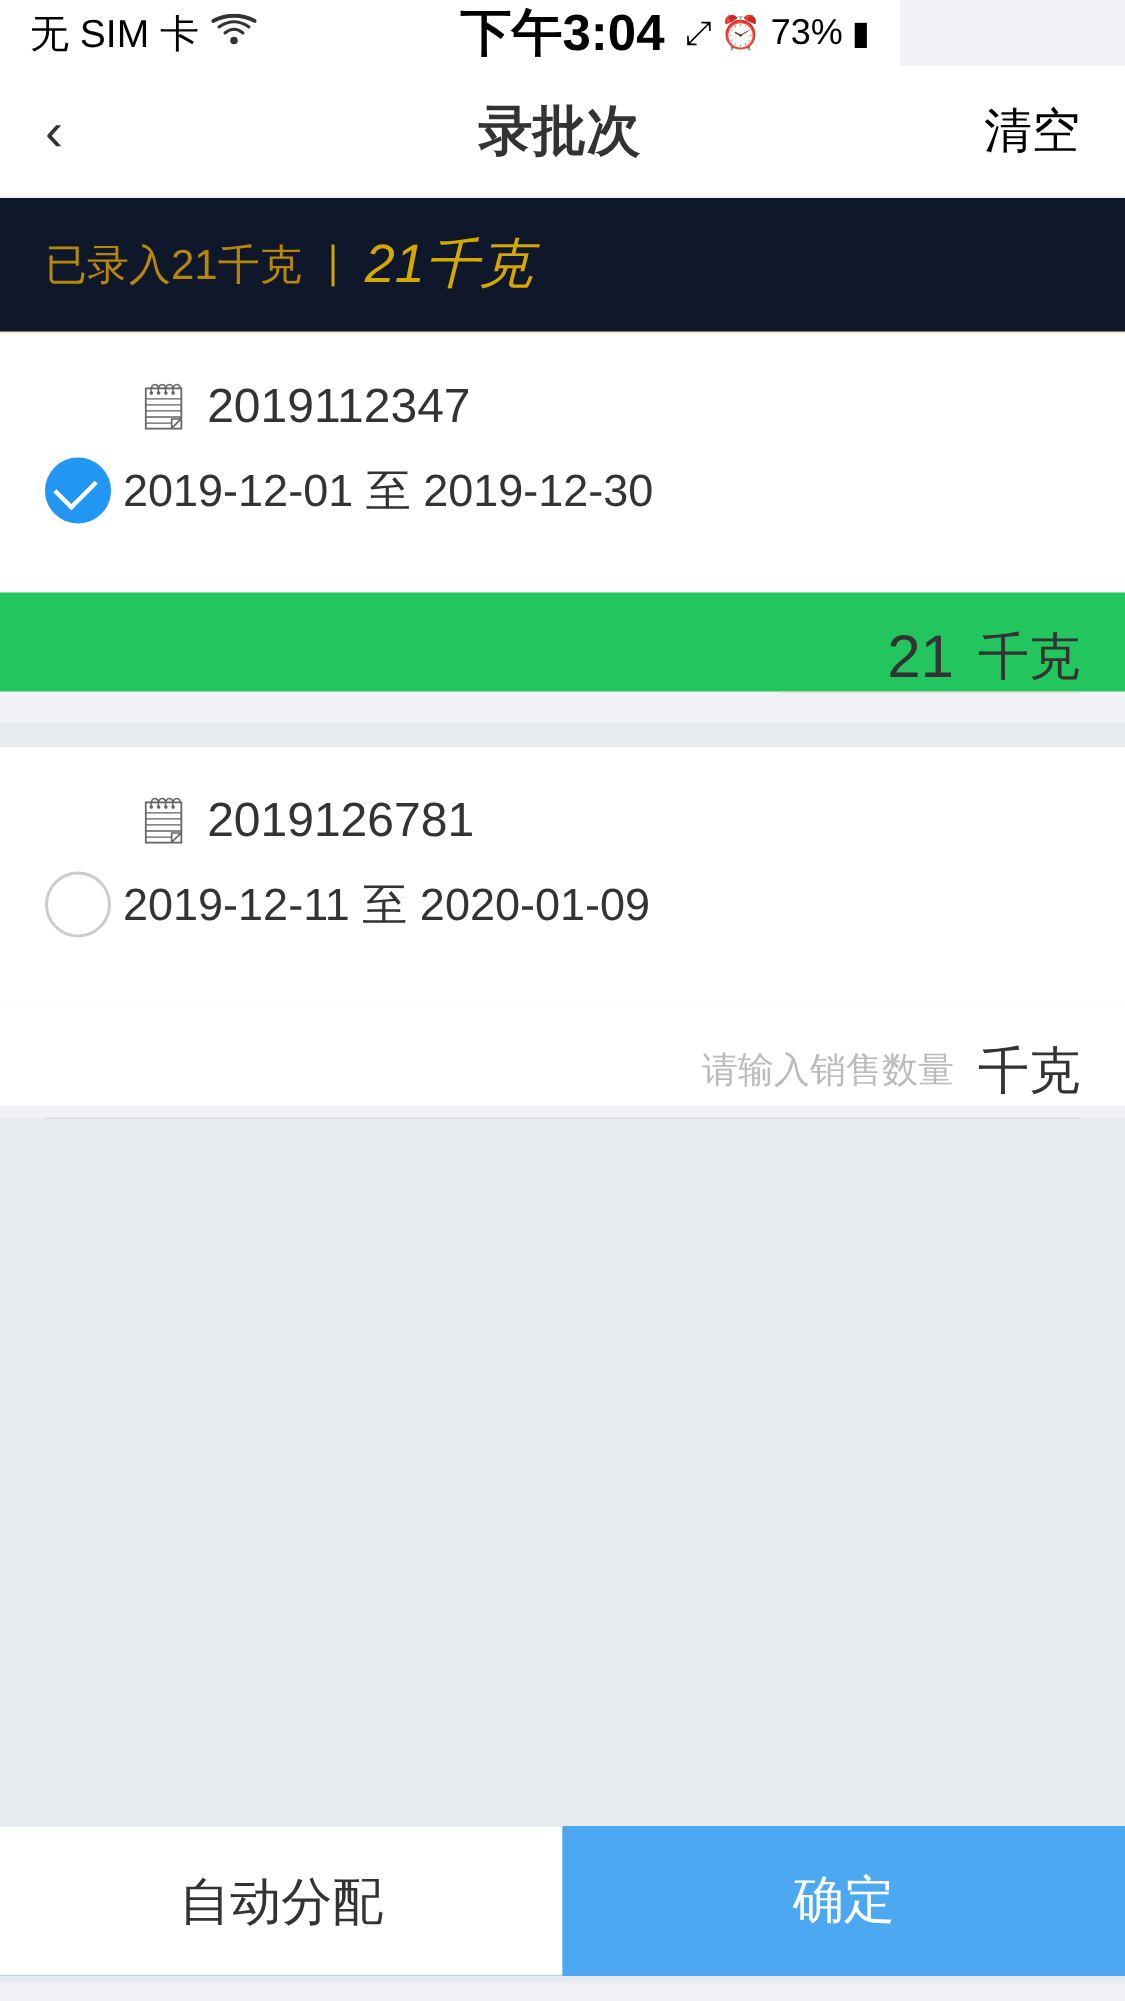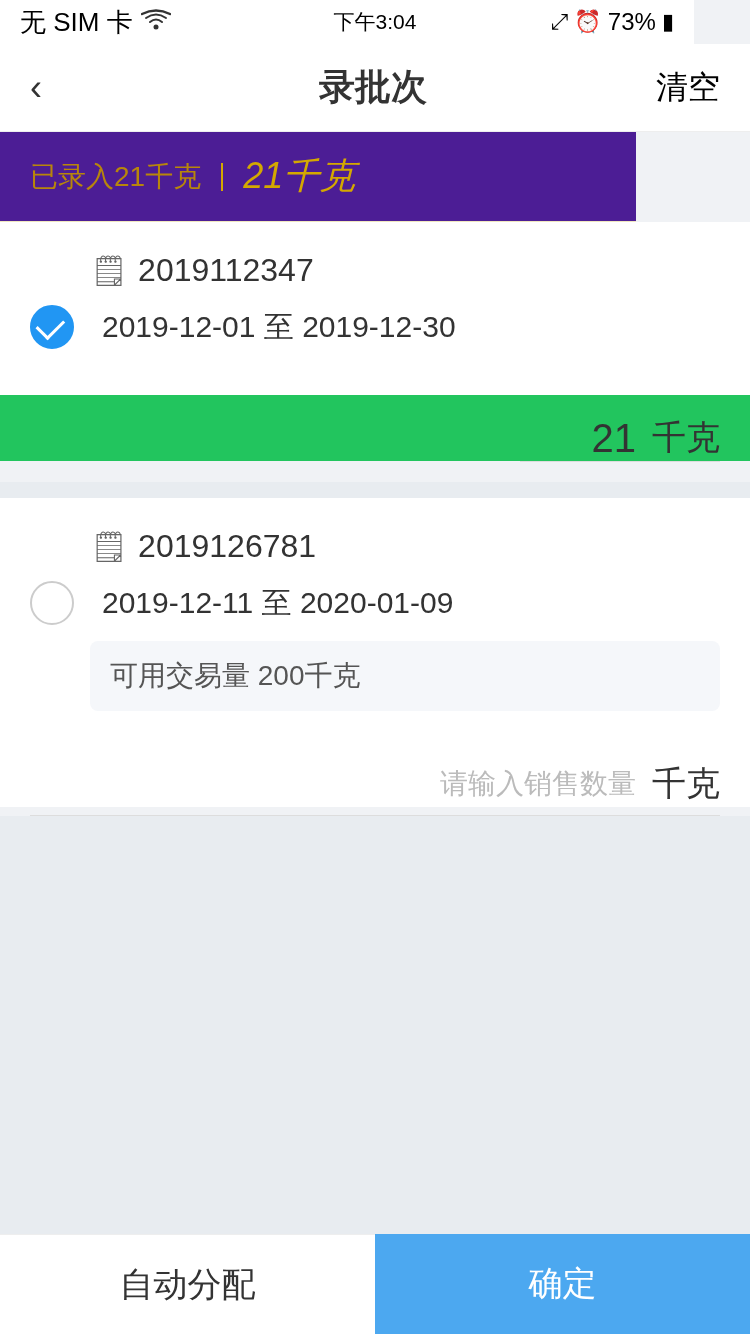--- a/index.html
+++ b/index.html
@@ -7,39 +7,39 @@
     body {
       width: 750px;
       min-height: 1334px;
       font-family: -apple-system, "PingFang SC", "Helvetica Neue", sans-serif;
       background: #f0f2f5;
       overflow-x: hidden;
     }
 
     
     .status-bar {
-      width: 694px;
+      width: 600px;
       height: 44px;
       background: #fff;
       display: flex;
       align-items: center;
       justify-content: space-between;
       padding: 0 20px;
       font-size: 28px;
     }
     .status-left {
       display: flex;
       align-items: center;
       gap: 8px;
       font-size: 26px;
       font-weight: 500;
     }
     .status-center {
-      font-size: 21px;
-      font-weight: 400;
+      font-size: 34px;
+      font-weight: 700;
       position: absolute;
       left: 50%;
       transform: translateX(-50%);
     }
     .status-right {
       display: flex;
       align-items: center;
       gap: 6px;
       font-size: 24px;
     }
@@ -67,22 +67,22 @@
       color: #333;
     }
     .nav-clear {
       font-size: 32px;
       color: #000000;
       cursor: pointer;
     }
 
     
     .info-banner {
-      width: 636px;
-      background: #4c1d95;
+      width: 750px;
+      background: #0f172a;
       padding: 20px 30px;
       display: flex;
       align-items: center;
       gap: 20px;
       border-bottom: 1px solid #f0e6c0;
     }
     .info-banner-text {
       font-size: 28px;
       color: #b8860b;
     }
@@ -121,21 +121,21 @@
     }
     .batch-id {
       font-size: 32px;
       color: #333;
       font-weight: 500;
     }
 
     .batch-date-row {
       display: flex;
       align-items: center;
-      gap: 28px;
+      gap: 8px;
       margin-bottom: 16px;
     }
     .radio-btn {
       width: 44px;
       height: 44px;
       border-radius: 50%;
       border: 2px solid #ccc;
       background: #fff;
       display: flex;
       align-items: center;
@@ -202,21 +202,21 @@
 
     
     .input-row {
       display: flex;
       align-items: center;
       justify-content: flex-end;
       padding: 20px 30px 0 30px;
       background: #fff;
     }
     .quantity-input {
-      font-size: 28px;
+      font-size: 24px;
       color: #ef4444;
       text-align: right;
       border: none;
       outline: none;
       background: transparent;
       flex: 1;
     }
     .quantity-input::placeholder {
       color: #bbb;
     }
@@ -235,21 +235,21 @@
     
     .empty-area {
       background: #e8ecf0;
       flex: 1;
       min-height: 400px;
     }
 
     
     .bottom-bar {
       position: fixed;
-      bottom: 0;
+      bottom: 17px;
       width: 750px;
       height: 100px;
       display: flex;
       justify-content: flex-end;
     }
     .btn-auto {
       flex: 1;
       background: #fff;
       border: none;
       font-size: 34px;
@@ -339,21 +339,20 @@
 
   <div class="card batch-item">
     <div class="batch-header">
       <span class="batch-icon">🗒</span>
       <span class="batch-id">2019126781</span>
     </div>
     <div class="batch-date-row">
       <div class="radio-btn"></div>
       <span class="batch-date">2019-12-11 至 2020-01-09</span>
     </div>
-    <div class="batch-availability">可用交易量 200千克</div>
   </div>
 
   <div class="input-row">
     <input class="quantity-input" type="text" placeholder="请输入销售数量" style="">
     <span class="input-unit">千克</span>
   </div>
   <div class="input-underline"></div>
 
   <div class="empty-area"></div>
 

